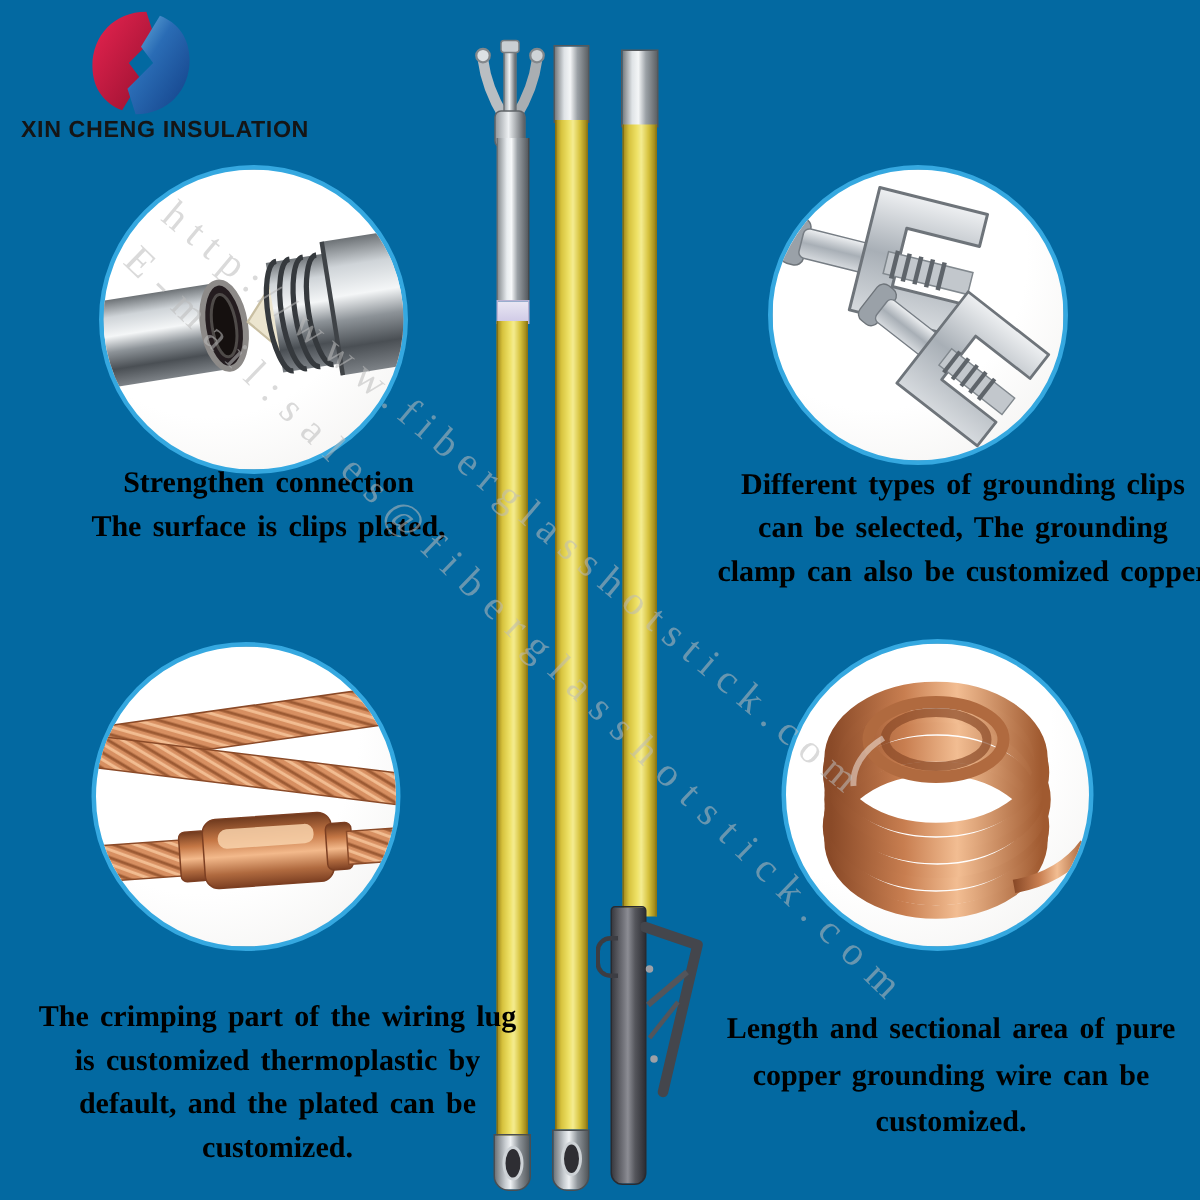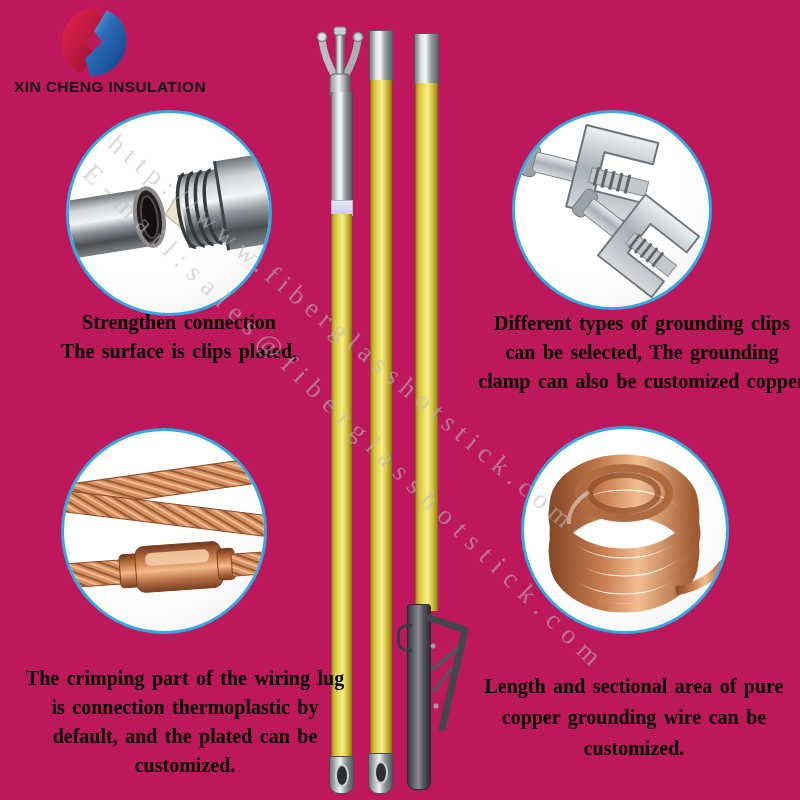--- a/index.html
+++ b/index.html
@@ -1,16 +1,16 @@
 <!DOCTYPE html>
 <html><head>
 <meta charset="utf-8">
 <style>
   html,body{margin:0;padding:0;background:#ffffff;}
-  #stage{position:relative;width:800px;height:800px;background:#be185d;overflow:hidden;
+  #stage{position:relative;width:800px;height:800px;background:#0369a1;overflow:hidden;
          font-family:"Liberation Serif",serif;}
   
   .logo-mark{position:absolute;left:57px;top:6px;width:74px;height:72px;}
   .brand-name{position:absolute;left:14px;top:78px;width:200px;
               font-family:"Liberation Sans",sans-serif;font-weight:700;
               font-size:15.5px;letter-spacing:.4px;color:#151515;}
   
   .wm{position:absolute;white-space:nowrap;color:#bcbcbc;opacity:.55;
       font-family:"Liberation Serif",serif;font-size:27px;
       transform-origin:0 0;z-index:6;pointer-events:none;}
@@ -234,21 +234,21 @@
     <div>Strengthen connection</div>
     <div>The surface is clips plated,</div>
   </div>
   <div class="feature" id="t2">
     <div>Different types of grounding clips</div>
     <div>can be selected, The grounding</div>
     <div>clamp can also be customized copper</div>
   </div>
   <div class="feature" id="t3">
     <div>The crimping part of the wiring lug</div>
-    <div>is connection thermoplastic by</div>
+    <div>is customized thermoplastic by</div>
     <div>default, and the plated can be</div>
     <div>customized.</div>
   </div>
   <div class="feature" id="t4">
     <div>Length and sectional area of pure</div>
     <div>copper grounding wire can be</div>
     <div>customized.</div>
   </div>
 
 </div>

